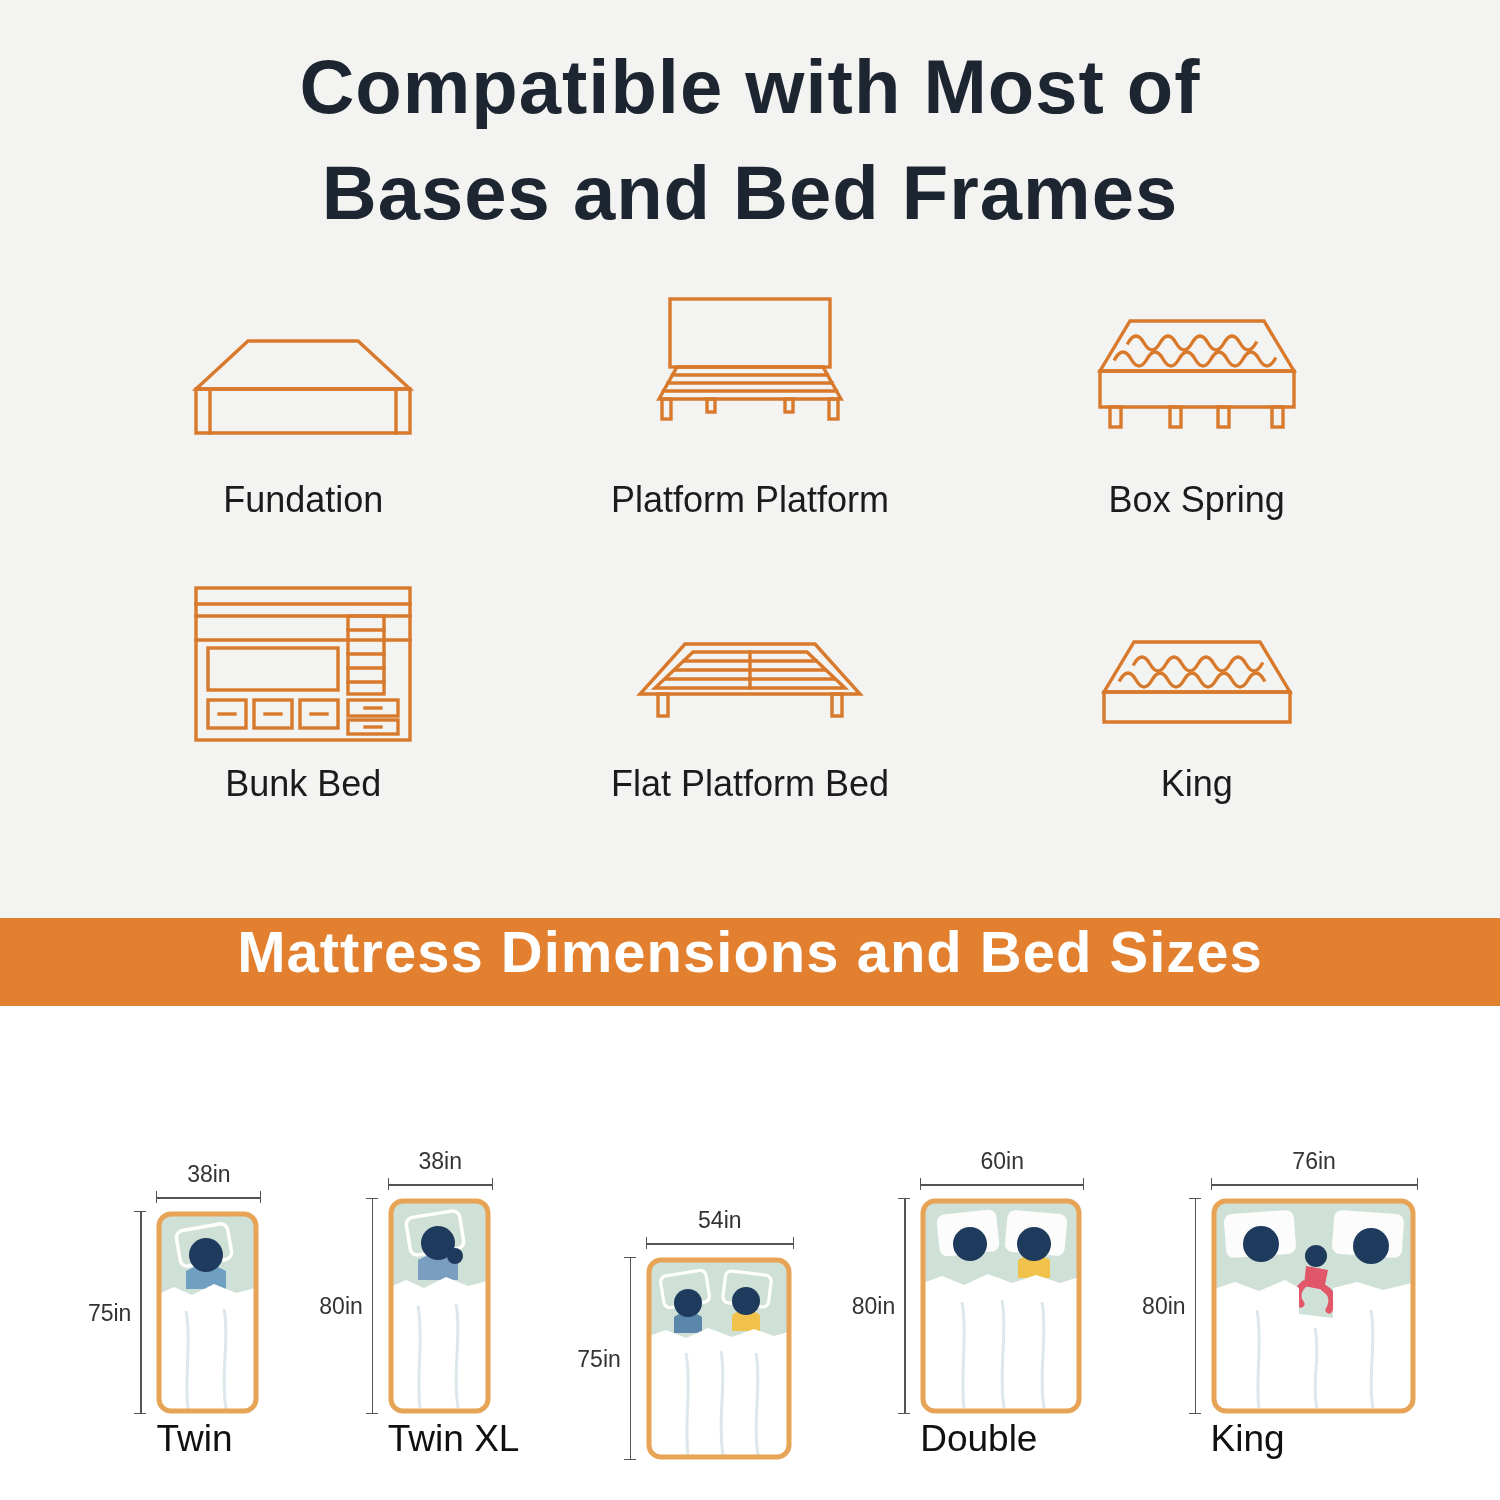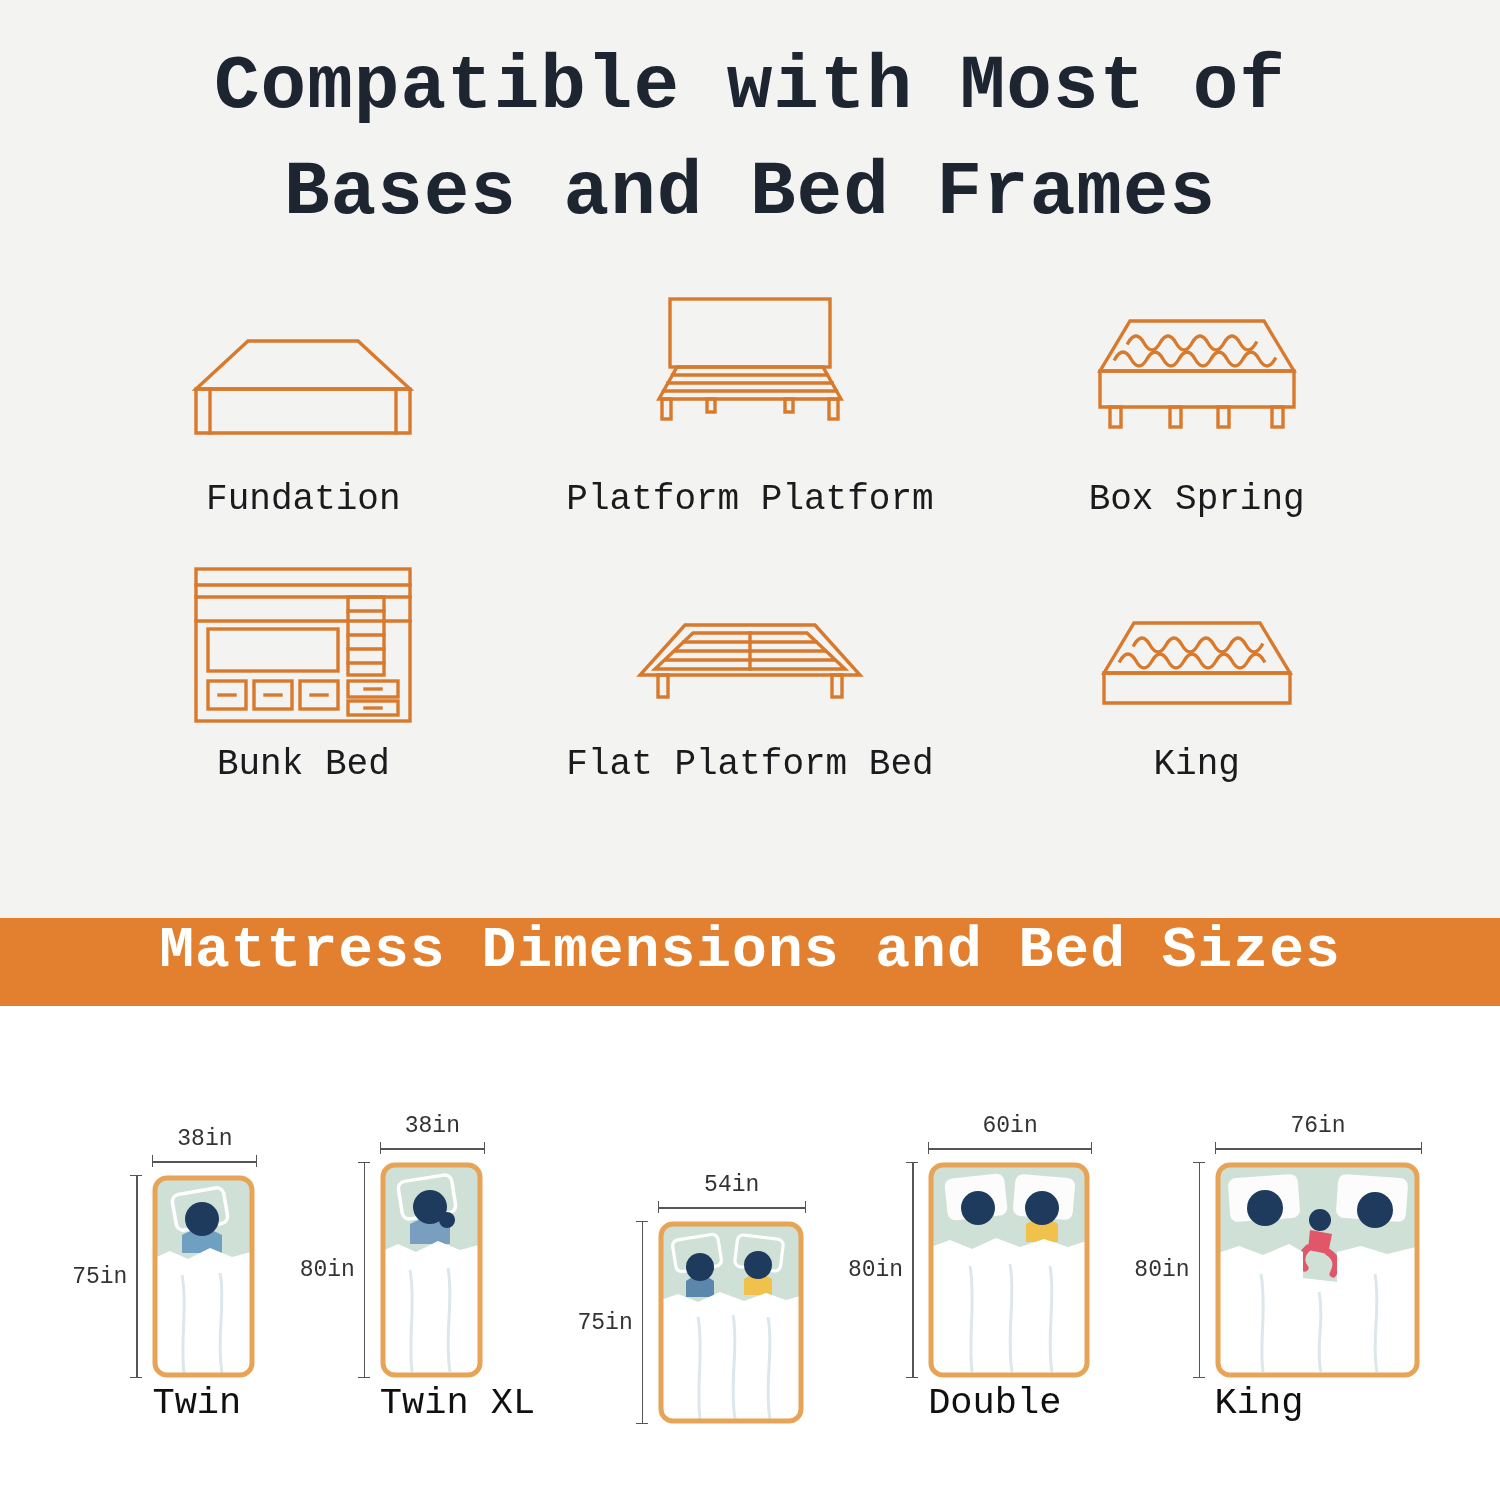--- a/index.html
+++ b/index.html
@@ -1,18 +1,18 @@
 <!DOCTYPE html>
 <html><head>
 <meta charset="utf-8">
 <style>
   html,body { margin:0; padding:0; }
   .page {
     width:1500px; height:1500px;
-    font-family:Liberation Mono, monospace;
+    font-family:Liberation Sans, sans-serif;
     background:#14b8a6;
     overflow:hidden;
     position:relative;
   }
   
   .top {
     background:#f3f3f1;
     height:918px;
     box-sizing:border-box;
     padding-top:34px;
@@ -22,21 +22,21 @@
     font-size:76px;
     font-weight:700;
     color:#1d2531;
     line-height:1.4;
     letter-spacing:1px;
   }
   .frames-grid {
     margin-top:46px;
     display:grid;
     grid-template-columns:1fr 1fr 1fr;
-    row-gap:43px;
+    row-gap:61px;
     padding:0 80px;
   }
   .frame-cell {
     display:flex;
     flex-direction:column;
     align-items:center;
     justify-content:flex-end;
   }
   .frame-cell svg { display:block; }
   .frame-label {
@@ -59,21 +59,21 @@
     letter-spacing:1px;
   }
   
   .bottom {
     background:#ffffff;
     height:494px;
     box-sizing:border-box;
     display:flex;
     align-items:flex-end;
     justify-content:space-evenly;
-    padding:0 30px 76px 30px;
+    padding:0 30px 40px 30px;
   }
   .m-block { display:flex; flex-direction:column; }
   .m-top { padding-left:74px; }
   .dim-h {
     position:relative;
     height:12px;
     margin-top:30px;
     margin-bottom:8px;
     border-left:1.5px solid #555;
     border-right:1.5px solid #555;

